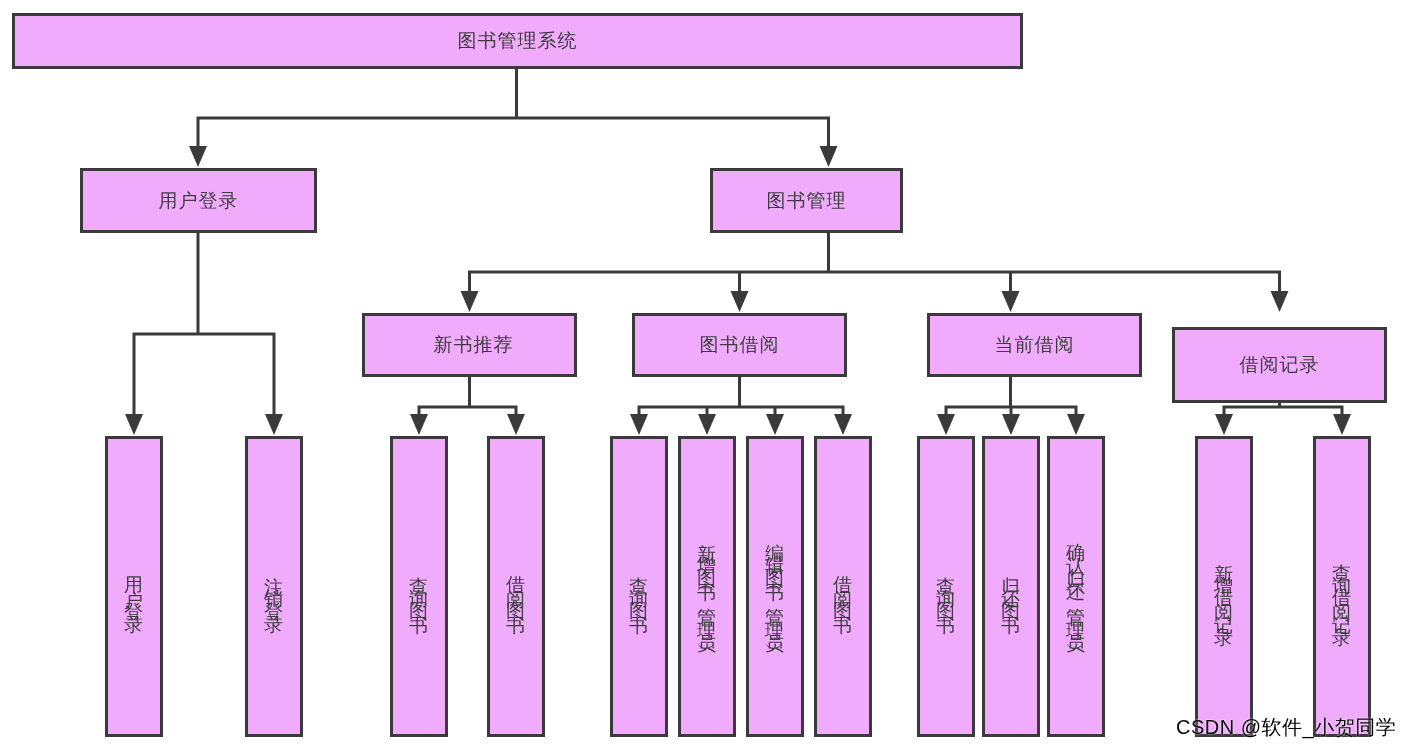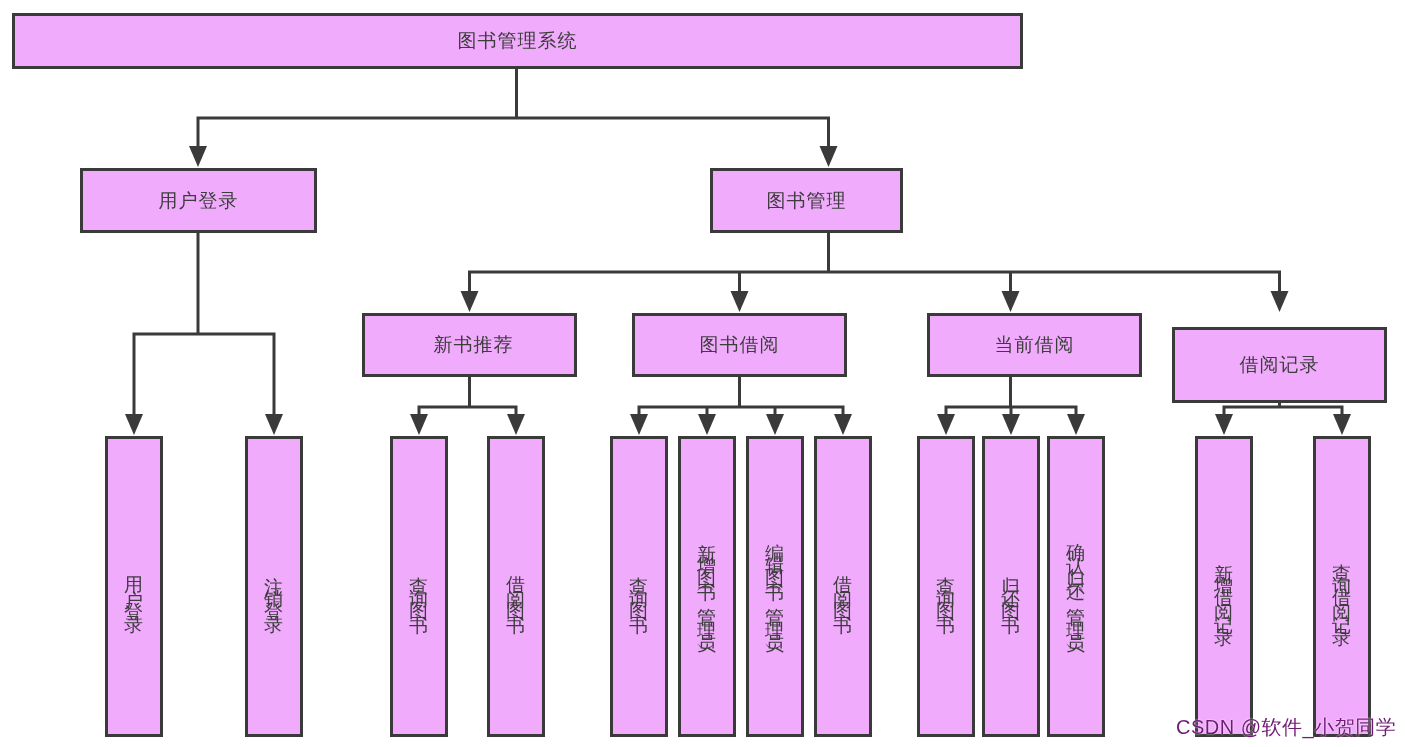--- a/index.html
+++ b/index.html
@@ -43,21 +43,21 @@
     text-orientation: mixed;
     letter-spacing: 13px;
     line-height: 1;
     white-space: nowrap;
   }
   .watermark {
     position: absolute;
     left: 1176px;
     top: 714px;
     font-size: 20px;
-    color: #701a75;
+    color: #000000;
     letter-spacing: 0.5px;
     white-space: nowrap;
     text-shadow: 0 0 2px #ffffff;
     z-index: 5;
   }
   
   .n-root     { left: 12px;  top: 13px;  width: 1011px; height: 56px; }
   .n-login    { left: 80px;  top: 168px; width: 237px;  height: 65px; }
   .n-mgmt     { left: 710px; top: 168px; width: 193px;  height: 65px; }
   .n-newbooks { left: 362px; top: 313px; width: 215px;  height: 64px; padding-left: 8px; }

